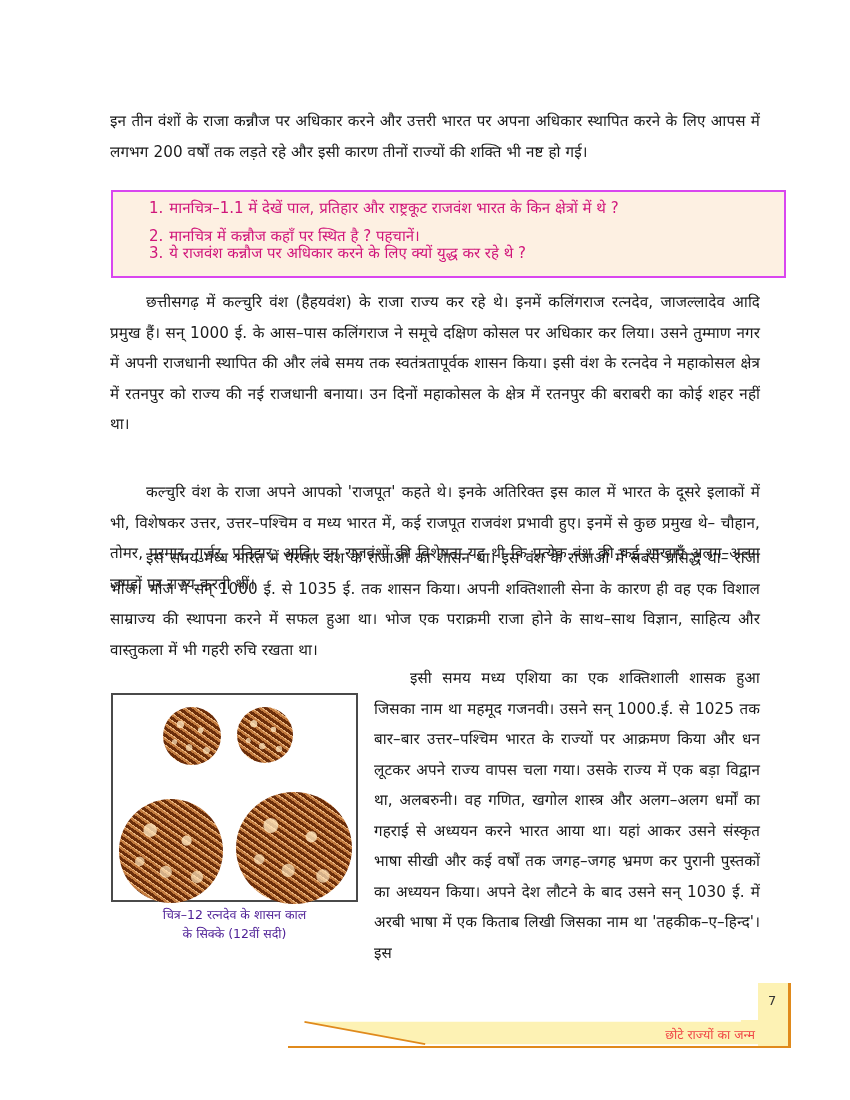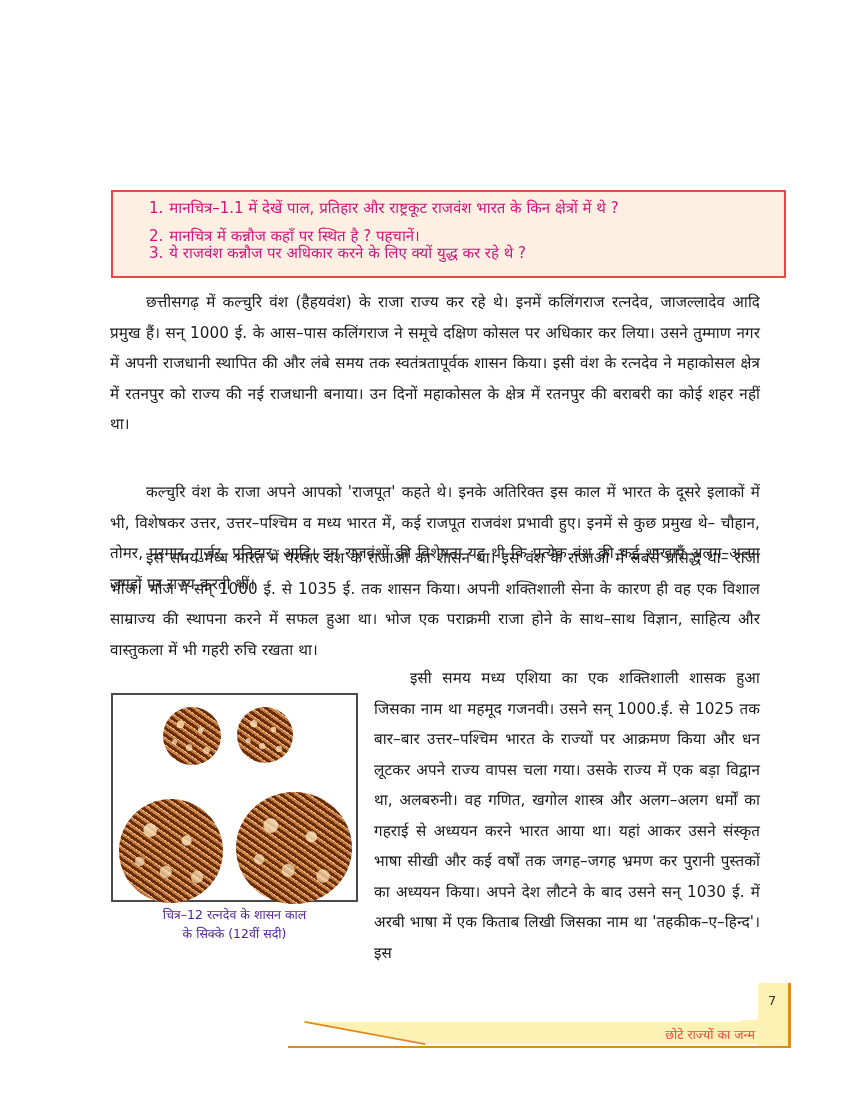--- a/index.html
+++ b/index.html
@@ -3,21 +3,21 @@
   <meta charset="utf-8">
   <style>
     html, body { margin: 0; padding: 0; background: #ffffff; }
     body { width: 850px; height: 1100px; position: relative; overflow: hidden;
            font-family: "DejaVu Sans", "Liberation Sans", sans-serif; color: #1a1a1a; }
     .page { position: absolute; left: 0; top: 0; width: 850px; height: 1100px; }
     .para { position: absolute; left: 110px; width: 650px; font-size: 15.2px; line-height: 30.5px;
             text-align: justify; text-align-last: left; margin: 0; letter-spacing: 0.1px; }
     .indent { text-indent: 36px; }
     .qbox { position: absolute; left: 111px; top: 190px; width: 675px; height: 88px;
-            background: #fdf0e2; border: 2px solid #ef4444; box-sizing: border-box; }
+            background: #fdf0e2; border: 2px solid #d946ef; box-sizing: border-box; }
     .qbox ol { list-style: none; margin: 0; padding: 0; }
     .qbox li { position: absolute; left: 36px; font-size: 15px; color: #d0157a; white-space: nowrap; }
     .qbox li .num { margin-right: 6px; }
     .figure { position: absolute; left: 111px; top: 693px; width: 247px; height: 209px;
               border: 2px solid #4a4a4a; box-sizing: border-box; background: #ffffff; }
     .coin { position: absolute; border-radius: 50%;
             background:
               radial-gradient(circle at 30% 30%, rgba(255,230,190,0.8) 0 6%, transparent 7%),
               radial-gradient(circle at 65% 40%, rgba(255,230,190,0.8) 0 5%, transparent 6%),
               radial-gradient(circle at 45% 70%, rgba(255,230,190,0.7) 0 6%, transparent 7%),
@@ -33,20 +33,21 @@
     .footer-bar { position: absolute; left: 288px; top: 1020px; width: 503px; height: 26px;
                   border-bottom: 2px solid #e08a1c; }
     .page-num { position: absolute; left: 768px; top: 993px; font-size: 13px; color: #333; }
     .chapter { position: absolute; right: 95px; top: 1026px; font-size: 12.5px; color: #ef4444; }
   </style>
 </head>
 <body>
 
 <div class="page">
 
+  <p class="para" style="top:106px;">इन तीन वंशों के राजा कन्नौज पर अधिकार करने और उत्तरी भारत पर अपना अधिकार स्थापित करने के लिए आपस में लगभग 200 वर्षों तक लड़ते रहे और इसी कारण तीनों राज्यों की शक्ति भी नष्ट हो गई।</p>
 
   <div class="qbox">
     <ol>
       <li style="top:5px;"><span class="num">1.</span><span>मानचित्र–1.1 में देखें पाल, प्रतिहार और राष्ट्रकूट राजवंश भारत के किन क्षेत्रों में थे ?</span></li>
       <li style="top:33px;"><span class="num">2.</span><span>मानचित्र में कन्नौज कहाँ पर स्थित है ? पहचानें।</span></li>
       <li style="top:50px;"><span class="num">3.</span><span>ये राजवंश कन्नौज पर अधिकार करने के लिए क्यों युद्ध कर रहे थे ?</span></li>
     </ol>
   </div>
 
   <p class="para indent" style="top:287px;">छत्तीसगढ़ में कल्चुरि वंश (हैहयवंश) के राजा राज्य कर रहे थे। इनमें कलिंगराज रत्नदेव, जाजल्लादेव आदि प्रमुख हैं। सन् 1000 ई. के आस–पास कलिंगराज ने समूचे दक्षिण कोसल पर अधिकार कर लिया। उसने तुम्माण नगर में अपनी राजधानी स्थापित की और लंबे समय तक स्वतंत्रतापूर्वक शासन किया। इसी वंश के रत्नदेव ने महाकोसल क्षेत्र में रतनपुर को राज्य की नई राजधानी बनाया। उन दिनों महाकोसल के क्षेत्र में रतनपुर की बराबरी का कोई शहर नहीं था।</p>

